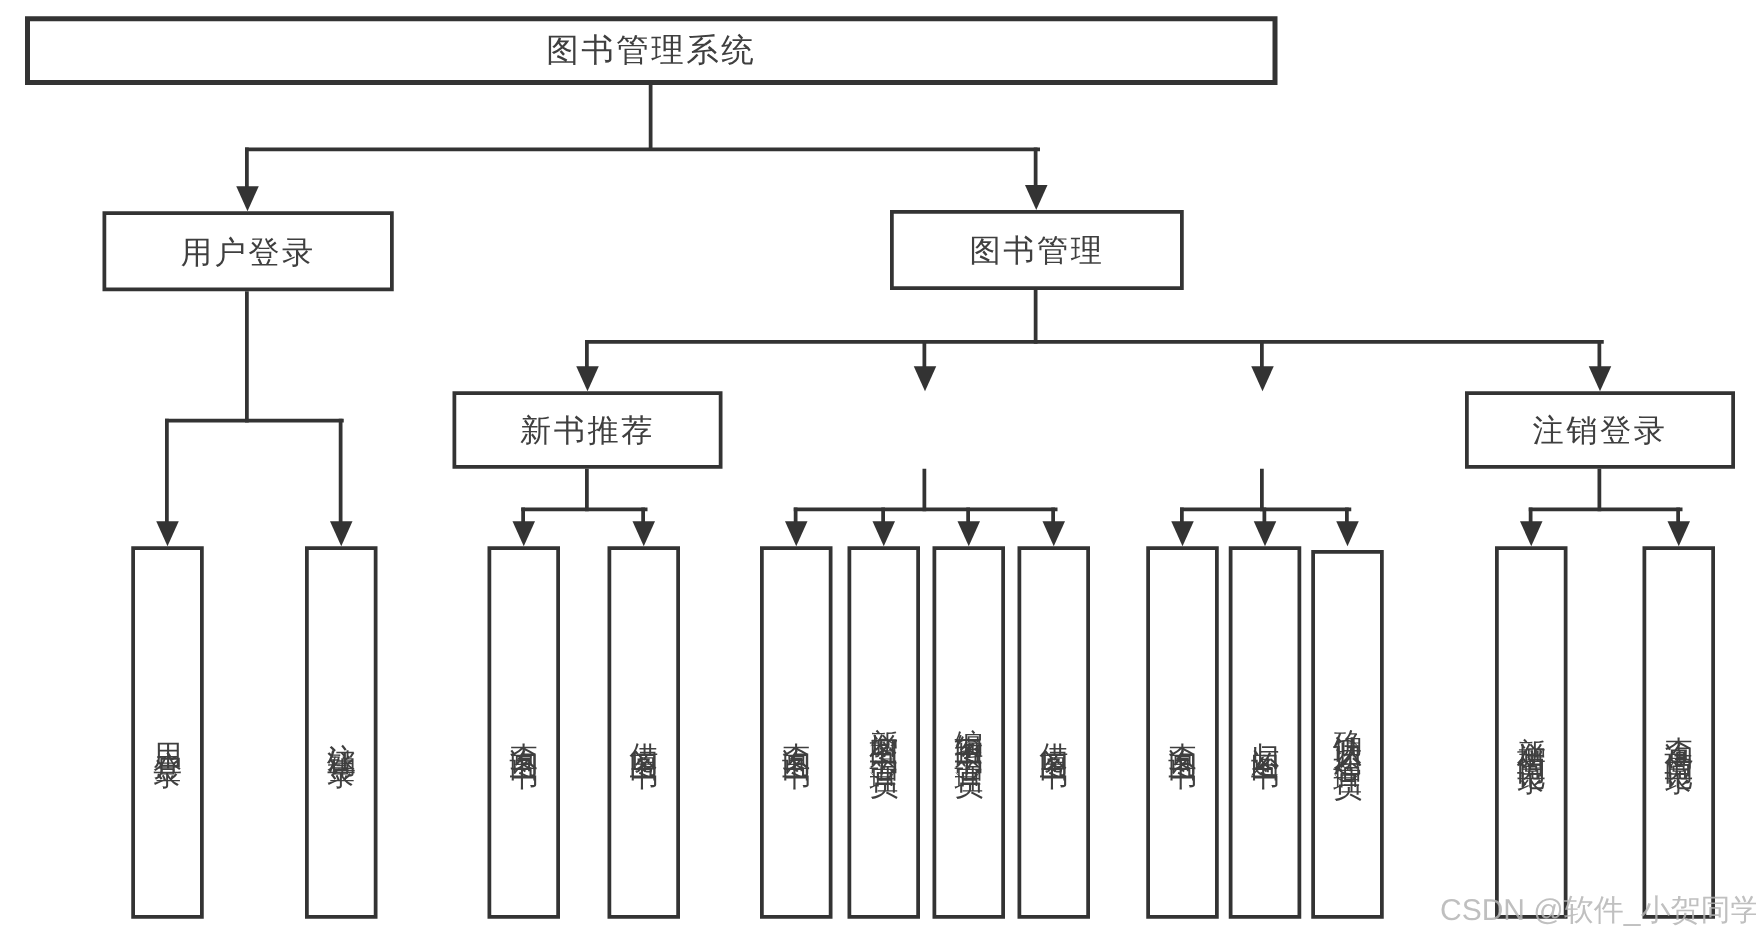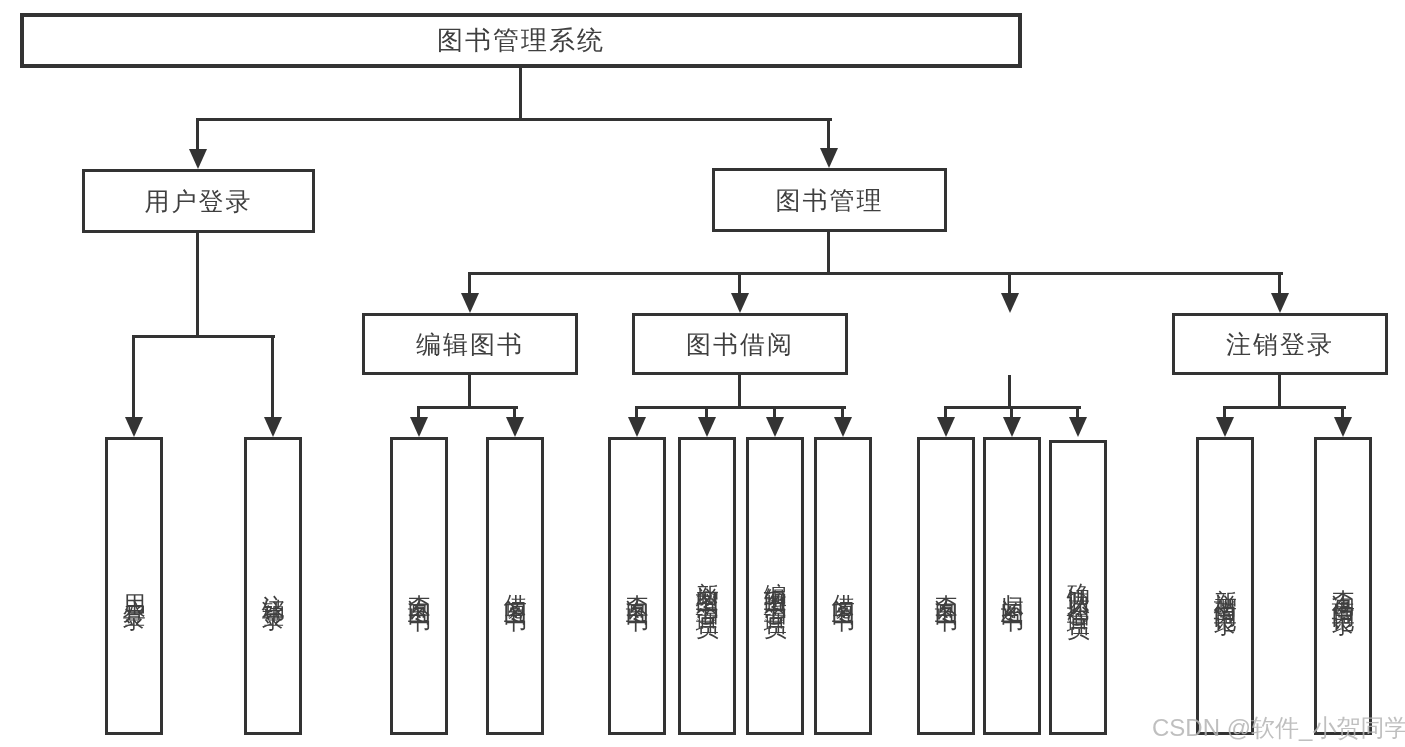--- a/index.html
+++ b/index.html
@@ -73,24 +73,21 @@
   <div class="vline" style="left:468px;top:272px;height:24px;"></div>
   <div class="arrowhead" style="left:461px;top:293px;"></div>
   <div class="vline" style="left:738px;top:272px;height:24px;"></div>
   <div class="arrowhead" style="left:731px;top:293px;"></div>
   <div class="vline" style="left:1008px;top:272px;height:24px;"></div>
   <div class="arrowhead" style="left:1001px;top:293px;"></div>
   <div class="vline" style="left:1278px;top:272px;height:24px;"></div>
   <div class="arrowhead" style="left:1271px;top:293px;"></div>
 
   <div class="box" style="left:362px;top:313px;width:216px;height:62px;">
-    <span class="hlabel">编辑图书</span>
-  </div>
-  <div class="box" style="left:632px;top:313px;width:216px;height:62px;">
-    <span class="hlabel">图书借阅</span>
+    <span class="hlabel">新书推荐</span>
   </div>
   <div class="box" style="left:1172px;top:313px;width:216px;height:62px;">
     <span class="hlabel">注销登录</span>
   </div>
 
   <div class="vline" style="left:468px;top:375px;height:34px;"></div>
   <div class="hline" style="left:417px;top:406px;width:101px;"></div>
   <div class="vline" style="left:417px;top:406px;height:14px;"></div>
   <div class="arrowhead" style="left:410px;top:417px;"></div>
   <div class="vline" style="left:513px;top:406px;height:14px;"></div>

